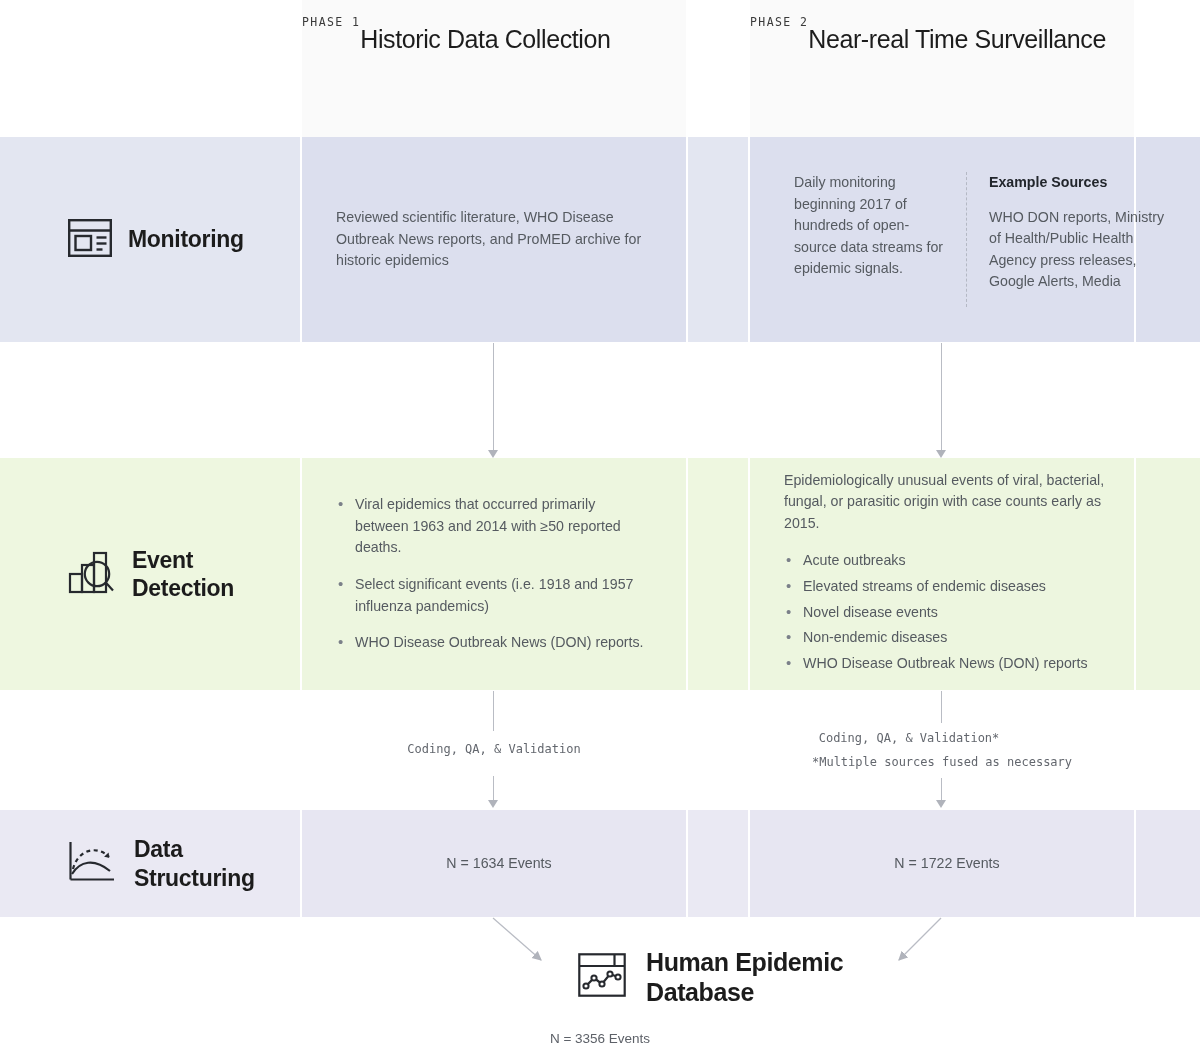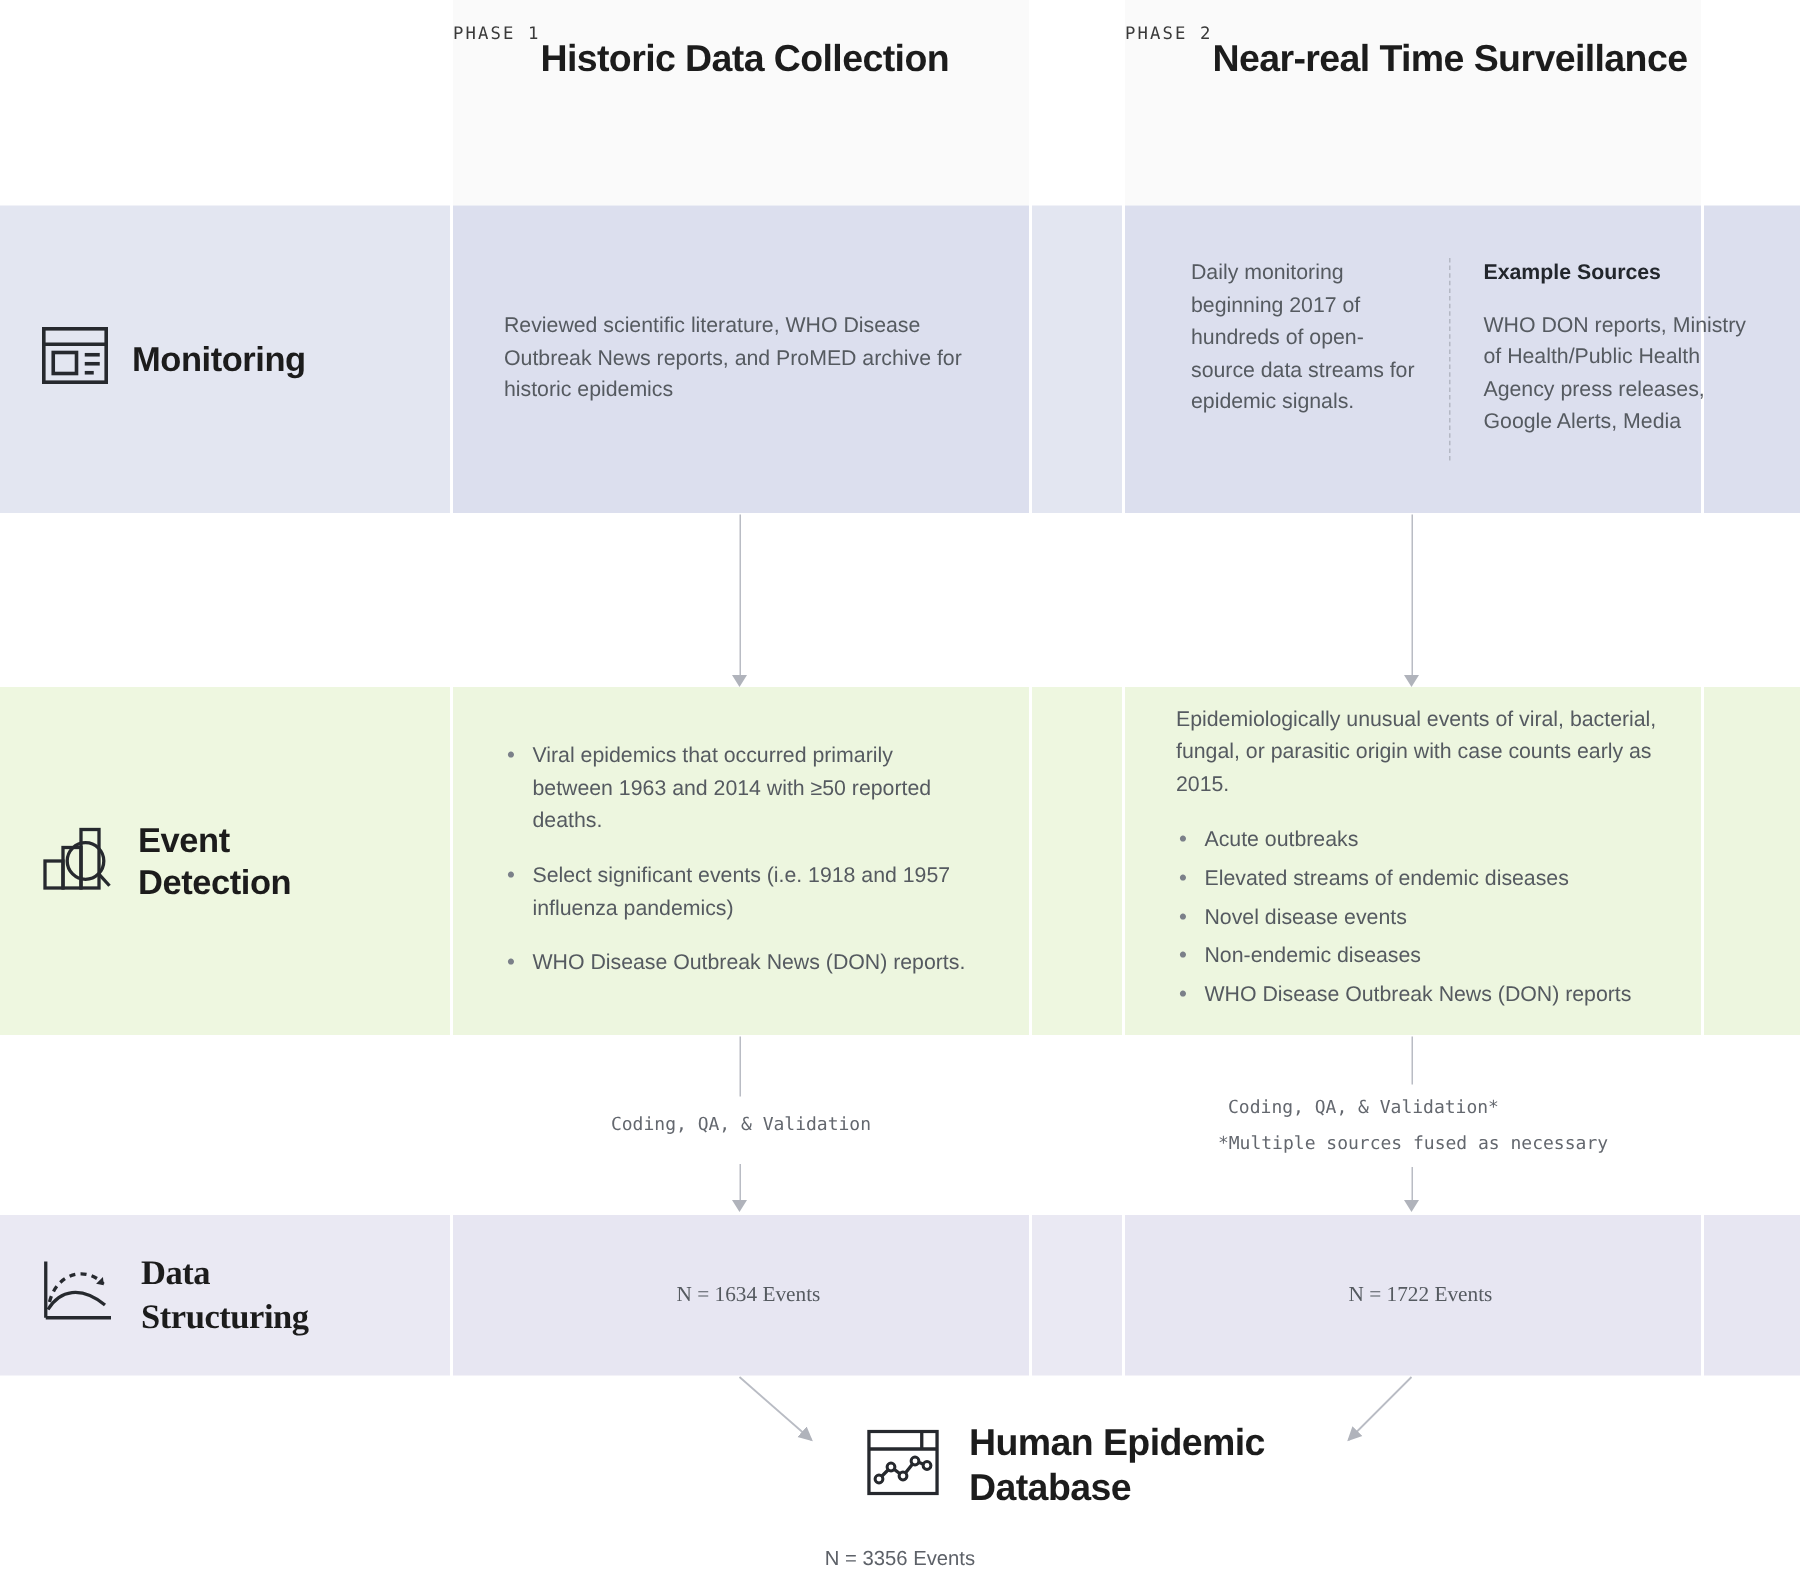--- a/index.html
+++ b/index.html
@@ -25,37 +25,37 @@
     align-items: flex-start; justify-content: flex-start;
     padding-top: 15px;
   }
   .phase-kicker {
     font-family: "DejaVu Sans Mono", monospace;
     font-size: 11.5px; letter-spacing: 1.4px;
     color: #3a3a3a; text-transform: uppercase;
   }
   .phase-title {
     margin-top: 10px;
-    font-size: 25px; font-weight: 700; letter-spacing: -0.4px;
+    font-size: 25px; font-weight: 400; letter-spacing: -0.4px;
     color: #1c1c1c; white-space: nowrap;
   }
 
   
   .band { position: absolute; left: 0; width: 1200px; }
   .band-seg { position: absolute; top: 0; height: 100%; }
 
   .band-mon  { top: 137px; height: 205px; }
   .band-evt  { top: 458px; height: 232px; }
-  .band-dat  { top: 810px; height: 107px; font-family: Liberation Serif, serif; }
+  .band-dat  { top: 810px; height: 107px; }
 
   
   .row-label {
     position: absolute; left: 0; width: 302px; height: 100%;
     display: flex; align-items: center; gap: 16px;
-    padding-left: 28px;
+    padding-left: 68px;
   }
   .row-label-text {
     font-size: 23px; font-weight: 700; line-height: 1.22;
     color: #1c1c1c; letter-spacing: -0.3px;
   }
   .ico { flex: 0 0 auto; display: block; }
 
   
   .cell {
     position: absolute; top: 0; height: 100%;

